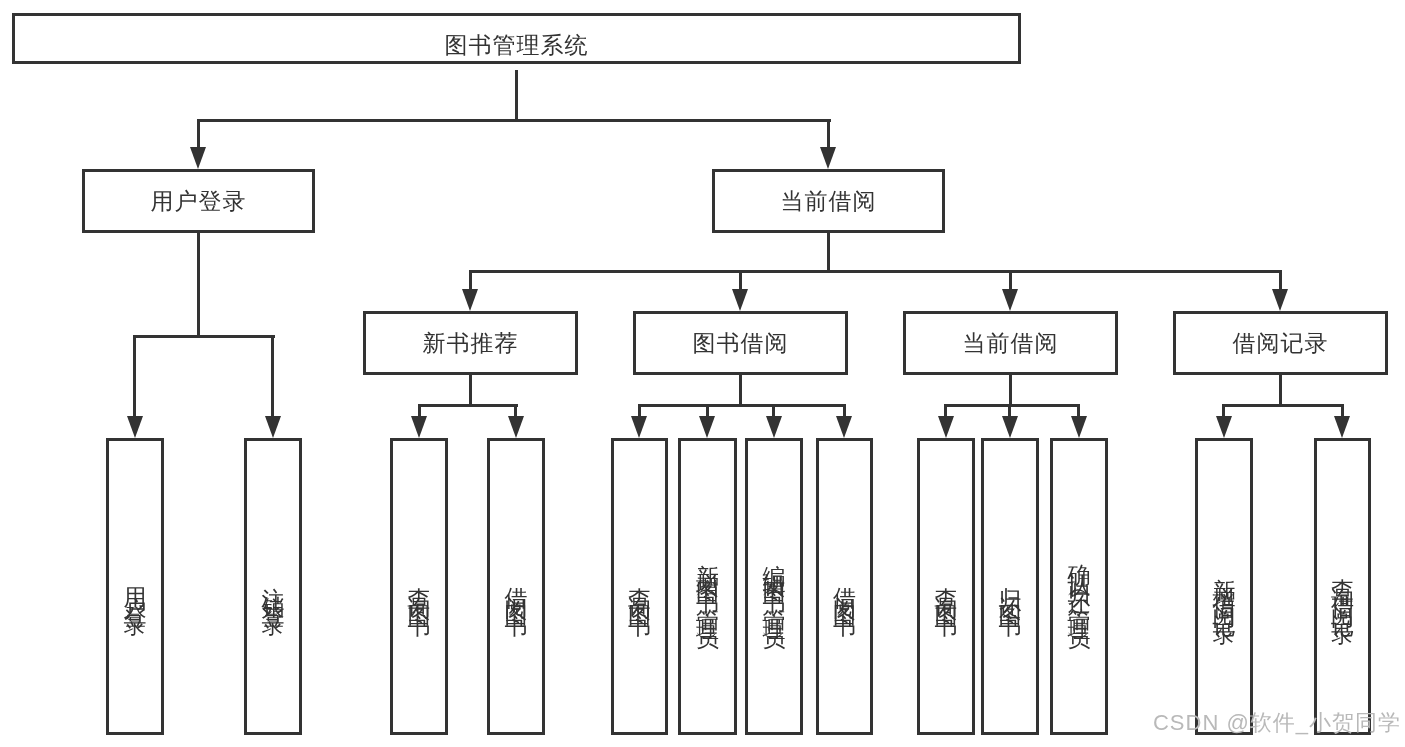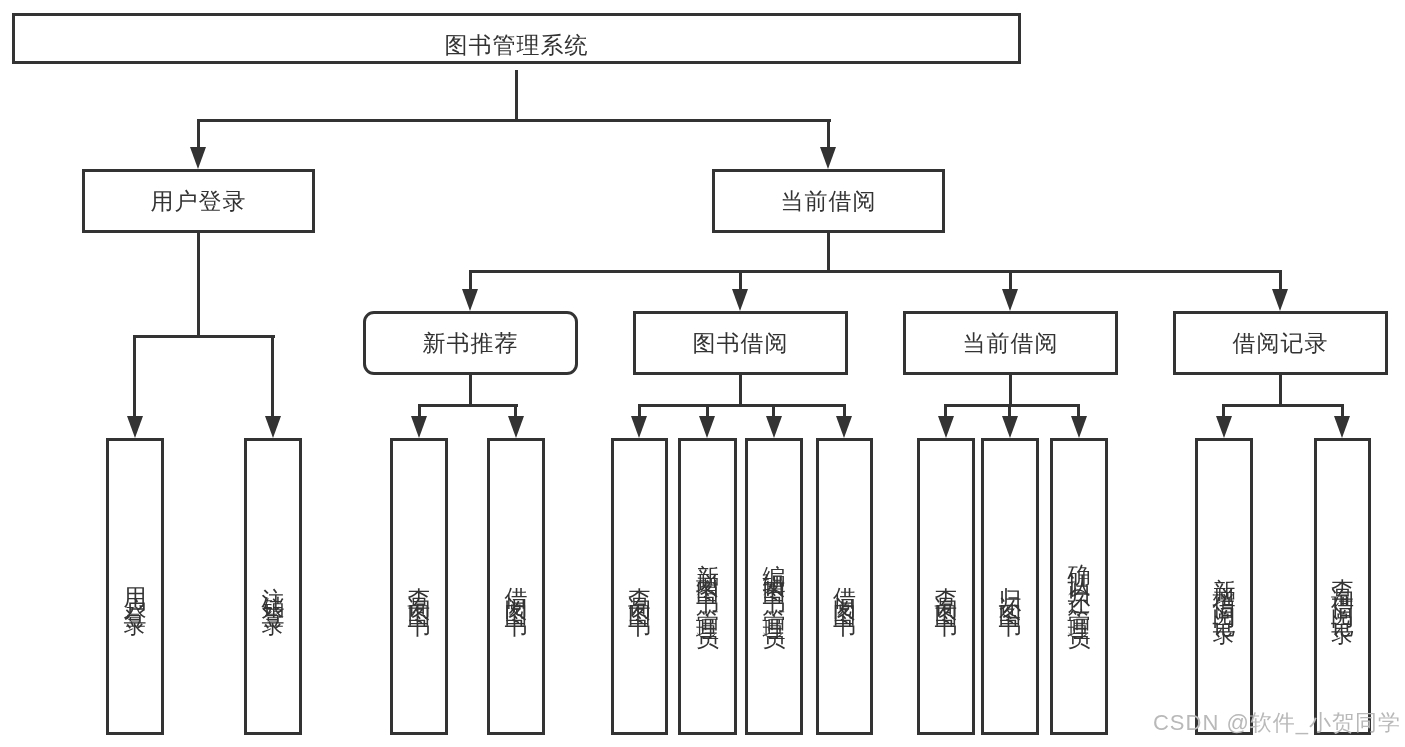--- a/index.html
+++ b/index.html
@@ -66,21 +66,21 @@
   <div class="hline" style="left:469px; top:270px; width:813px;"></div>
   <div class="vline" style="left:469px; top:272px; height:18px;"></div>
   <div class="arrow" style="left:462px; top:289px;"></div>
   <div class="vline" style="left:739px; top:272px; height:18px;"></div>
   <div class="arrow" style="left:732px; top:289px;"></div>
   <div class="vline" style="left:1009px; top:272px; height:18px;"></div>
   <div class="arrow" style="left:1002px; top:289px;"></div>
   <div class="vline" style="left:1279px; top:272px; height:18px;"></div>
   <div class="arrow" style="left:1272px; top:289px;"></div>
 
-  <div class="box lvl" style="left:363px;border-radius:11px;">
+  <div class="box lvl" style="left:363px;">
     <span>新书推荐</span>
   </div>
   <div class="box lvl" style="left:903px;">
     <span>当前借阅</span>
   </div>
   <div class="box lvl" style="left:633px;">
     <span>图书借阅</span>
   </div>
   <div class="box lvl" style="left:1173px;">
     <span>借阅记录</span>

